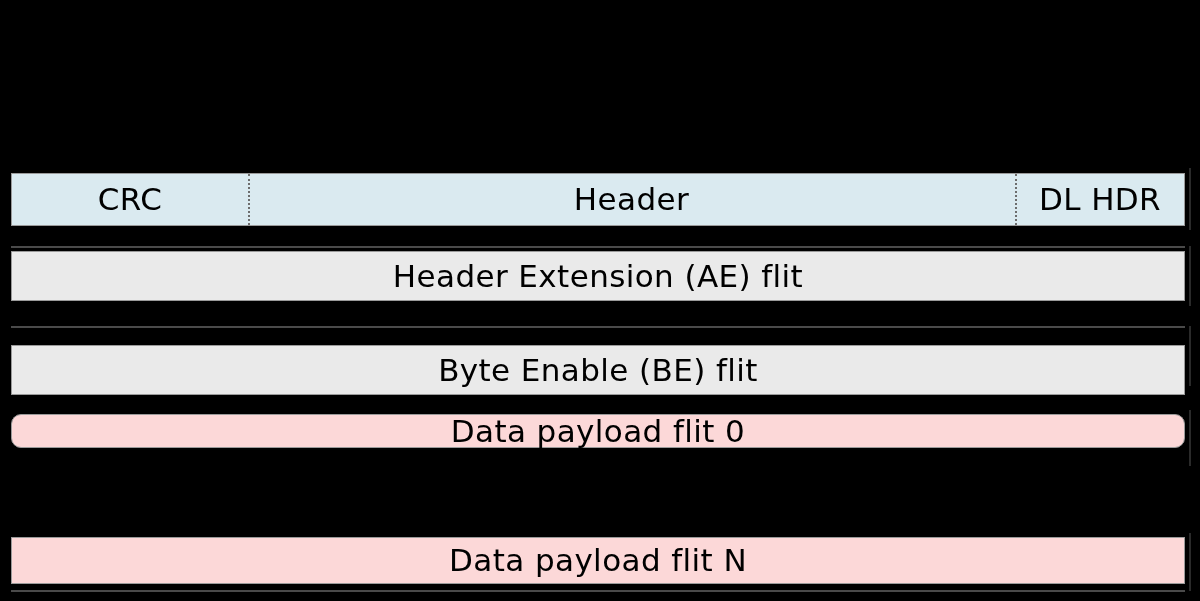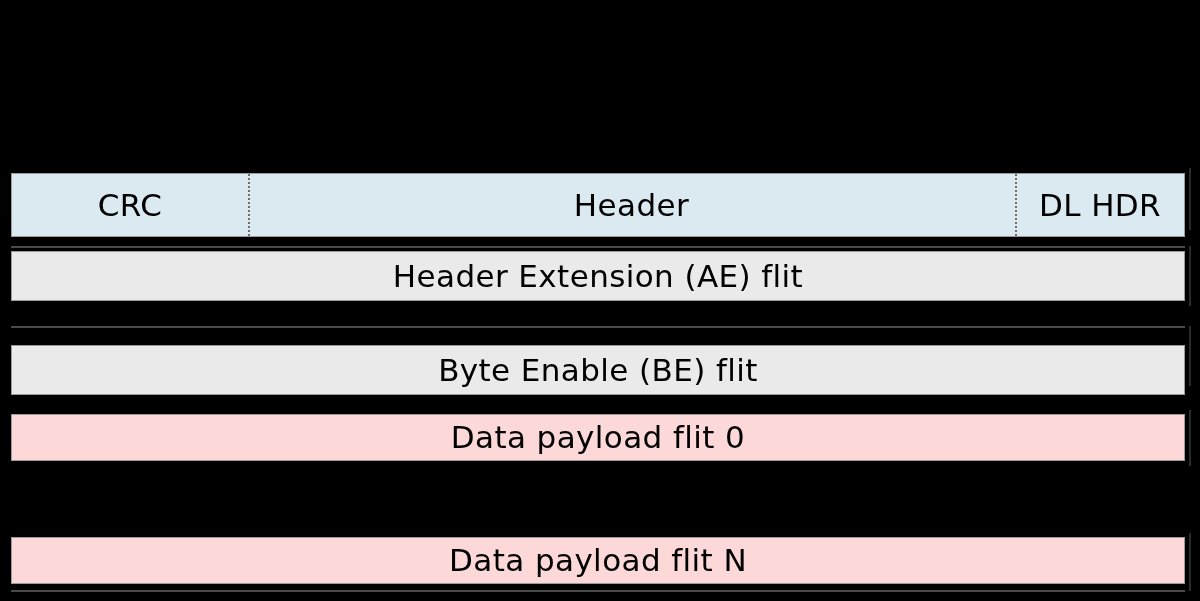--- a/index.html
+++ b/index.html
@@ -39,21 +39,21 @@
     white-space: nowrap;
   }
 
   .flit-blue  { background: #daeaf0; }
   .flit-gray  { background: #eaeaea; }
   .flit-pink  { background: #fcd8d8; }
 
   
   #row-header {
     top: 173px;
-    height: 64px;
+    height: 53px;
     padding: 16px;
     display: block;
   }
   .seg {
     position: absolute;
     top: 0;
     bottom: 0;
     display: flex;
     align-items: center;
     justify-content: center;
@@ -72,21 +72,21 @@
     bottom: 0;
     width: 0;
     border-left: 2px dotted #6d6d6d;
   }
   #div-1 { left: 236px; }
   #div-2 { left: 1003px; }
 
   
   #row-ae   { top: 251px; height: 50px; }
   #row-be   { top: 345px; height: 50px; }
-  #row-d0   { top: 414px; height: 47px; }
+  #row-d0   { top: 414px; height: 34px; border-radius: 10px; }
   #row-dn   { top: 537px; height: 47px; text-align: right; }
 
   
   .hrule {
     position: absolute;
     left: 11px;
     width: 1174px;
     height: 0;
     border-top: 2px solid #4a4a4a;
   }

